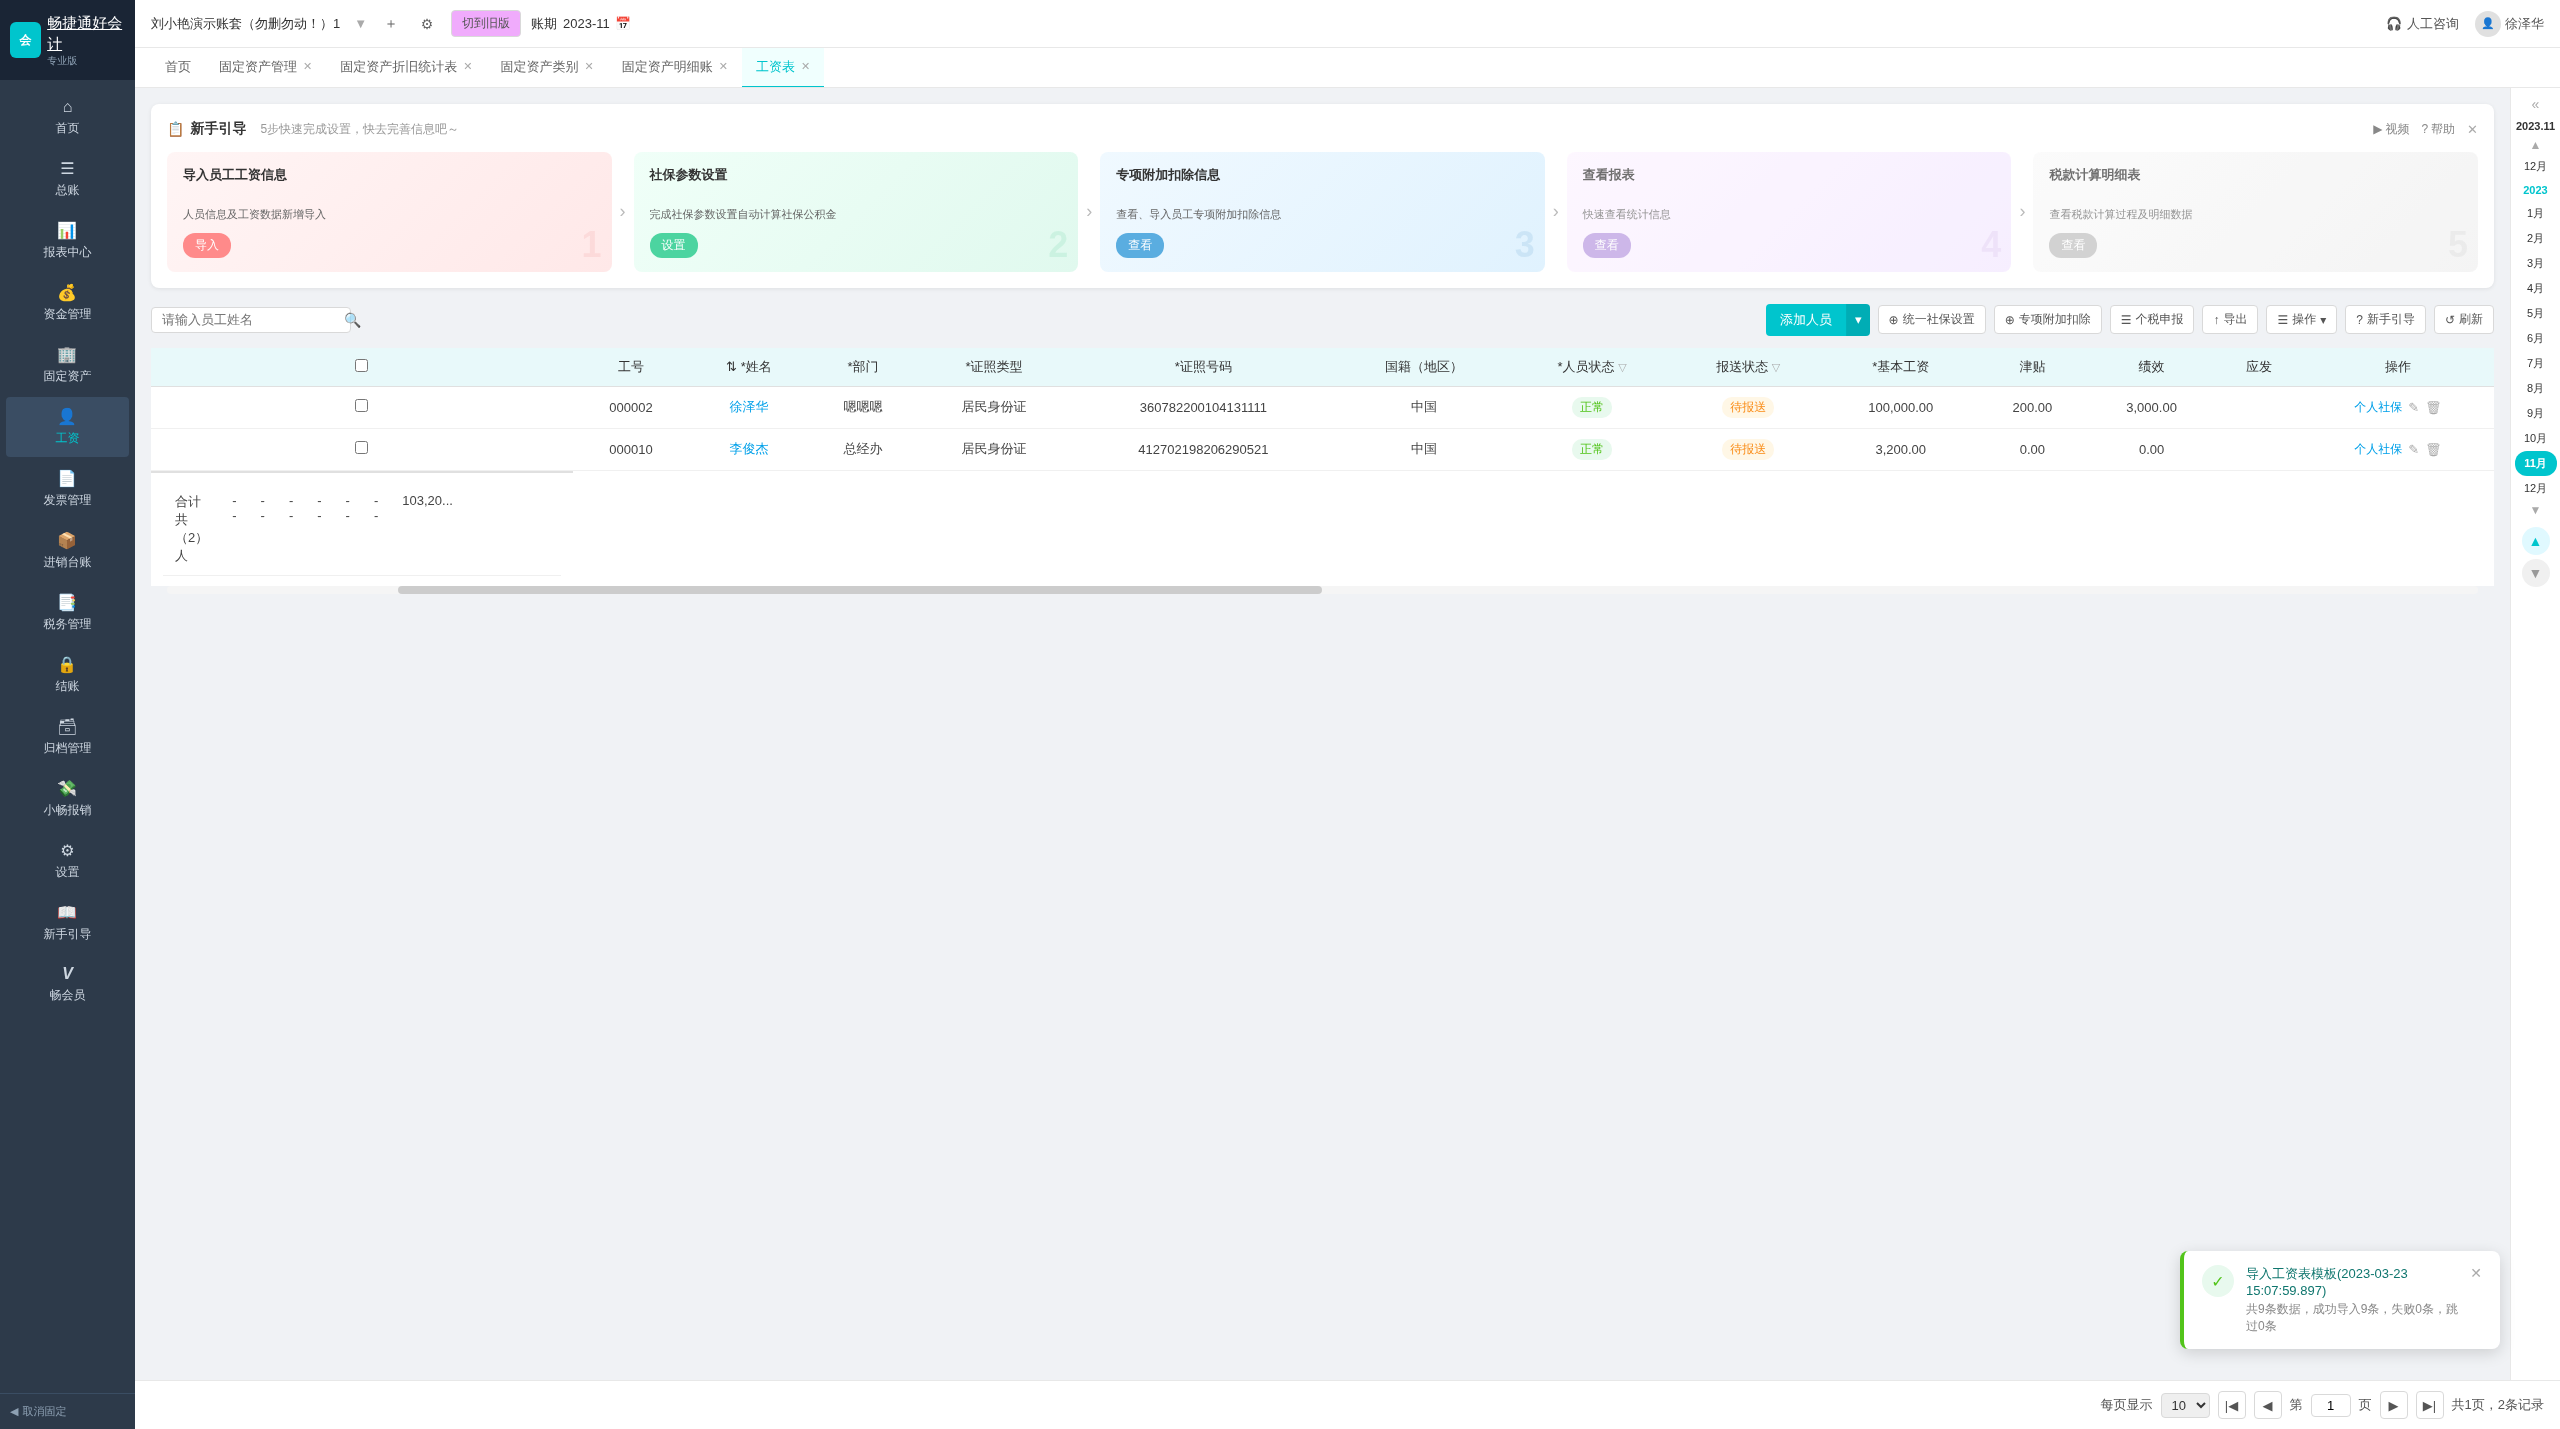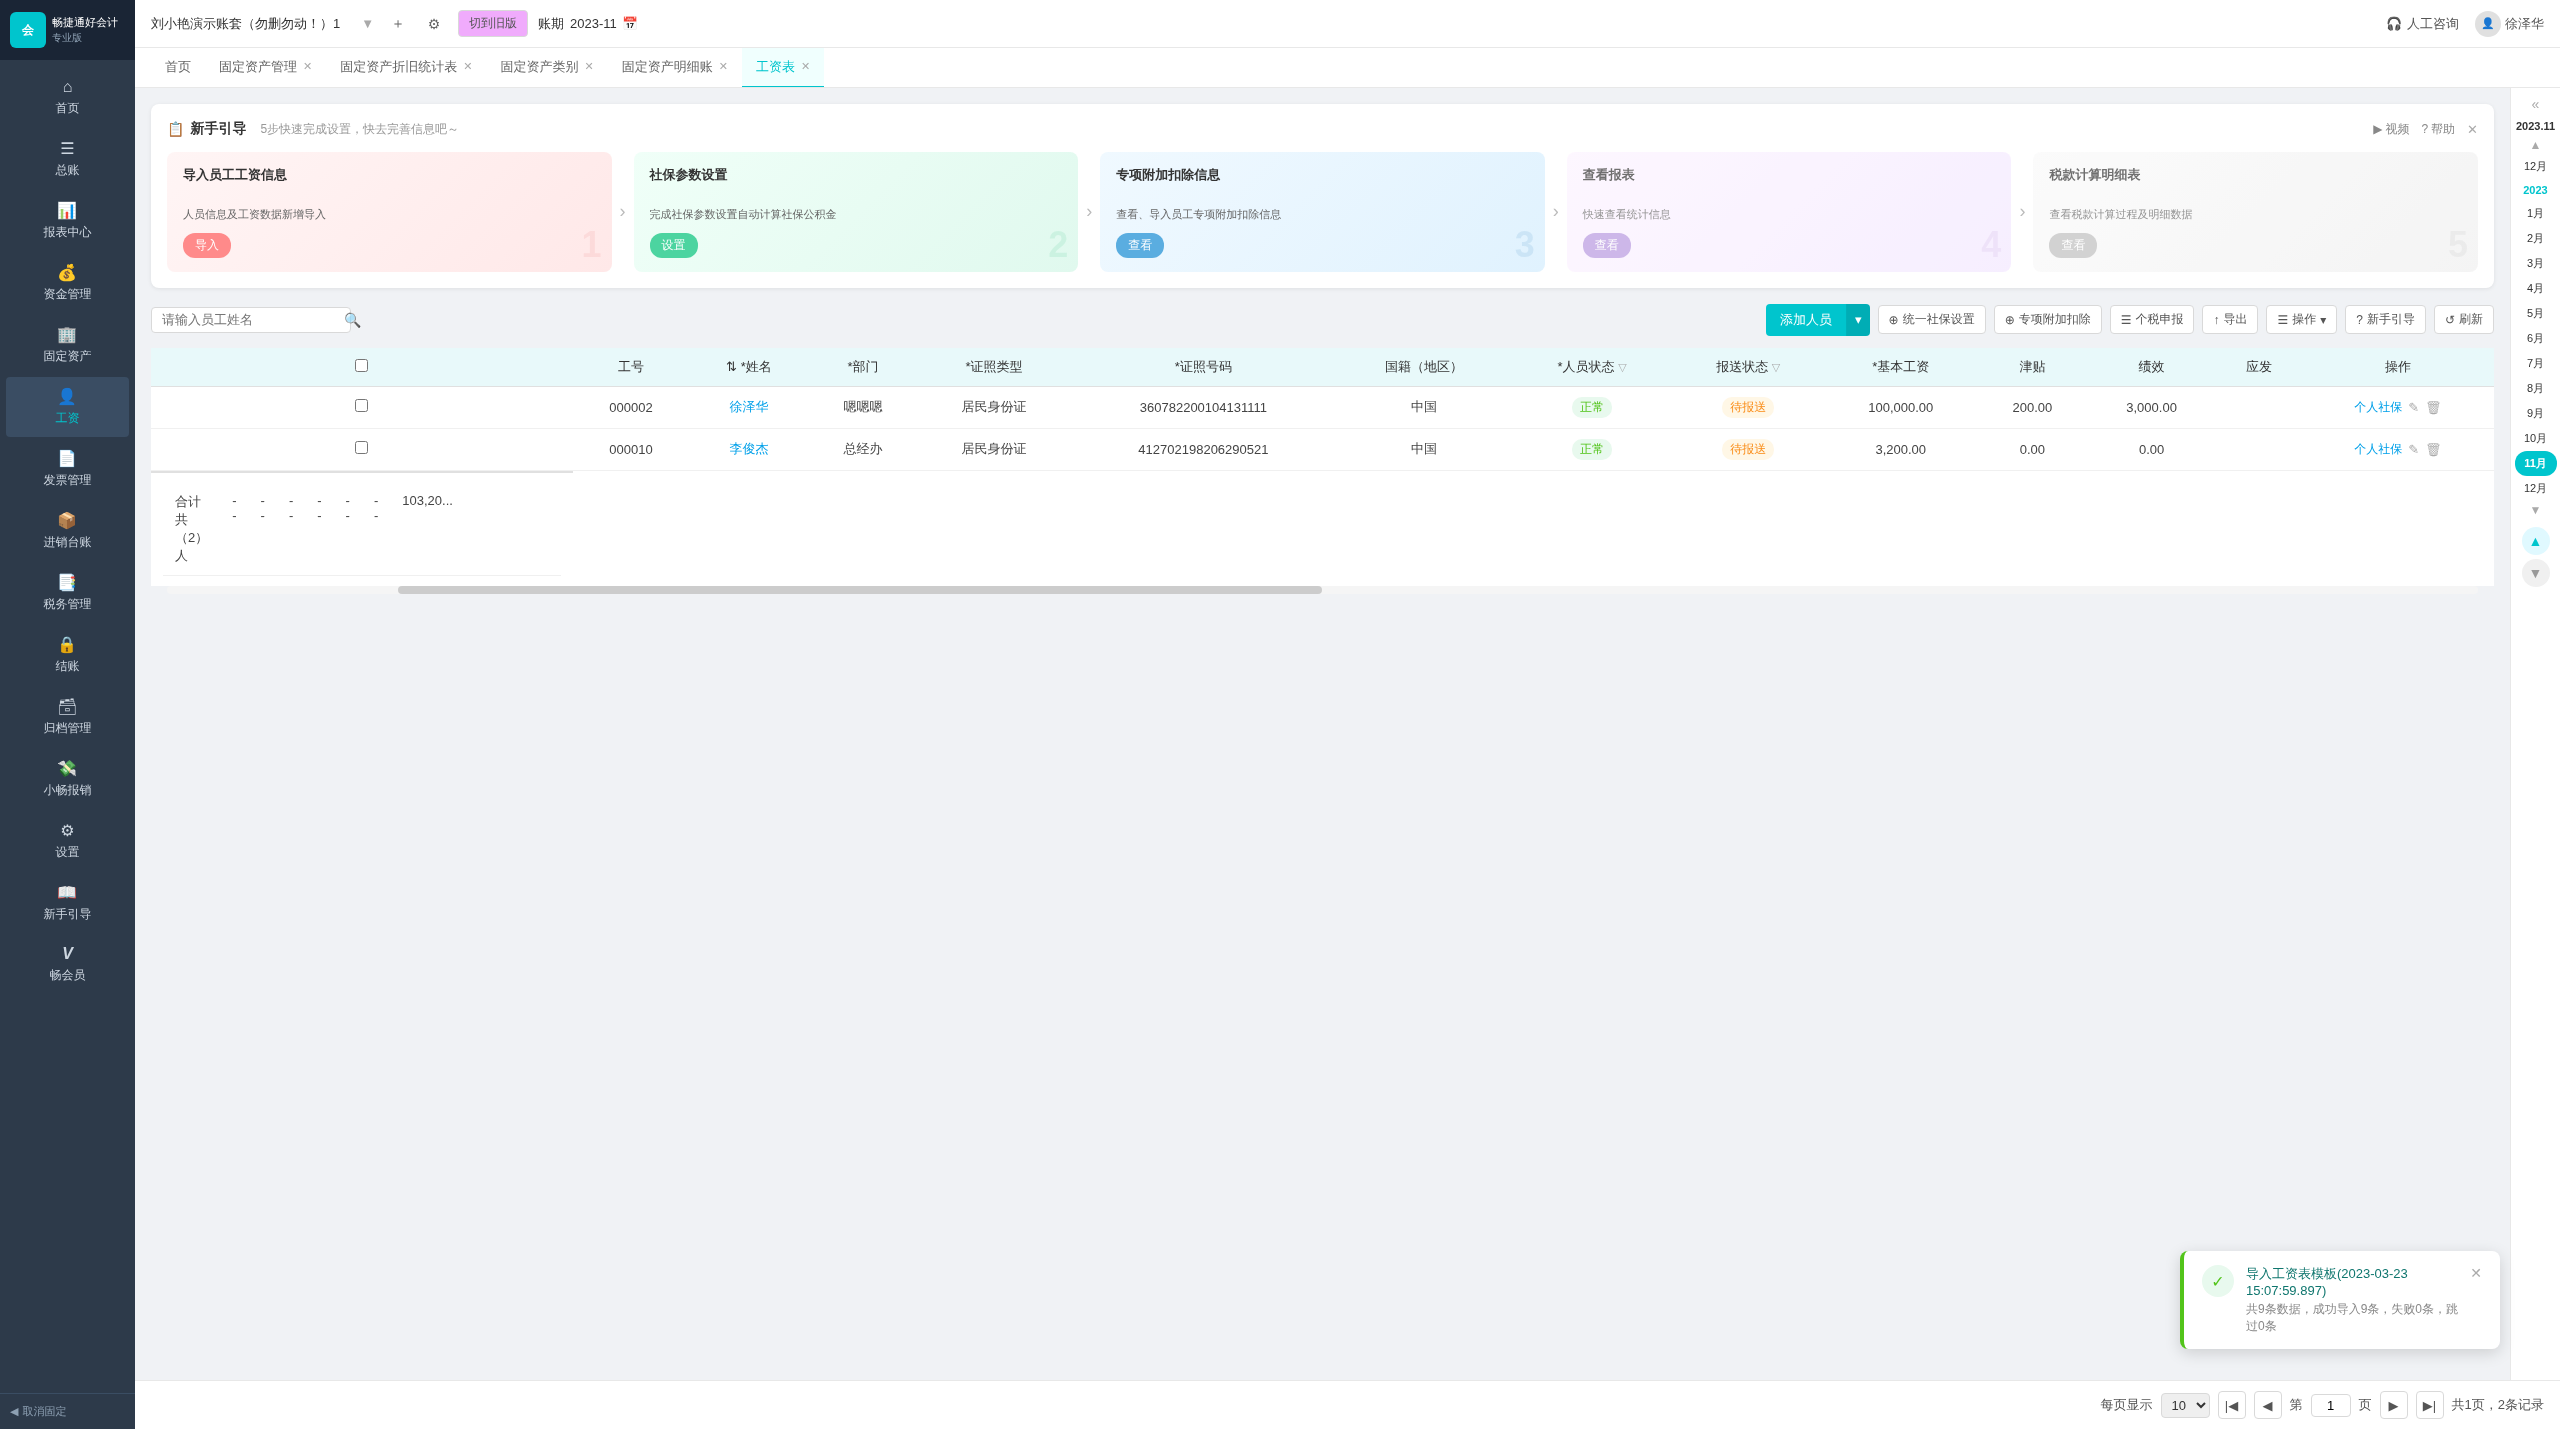--- a/index.html
+++ b/index.html
@@ -22,21 +22,21 @@
       align-items: center;
       gap: 6px;
     }
     .sidebar-logo-icon {
       width: 36px; height: 36px;
       background: #00c5cd;
       border-radius: 6px;
       display: flex; align-items: center; justify-content: center;
       color: white; font-size: 12px; font-weight: bold;
     }
-    .sidebar-logo-text { font-size: 11px; color: #fff; line-height: 1.4; }
+    .sidebar-logo-text { font-size: 15px; color: #fff; line-height: 1.4; text-decoration: underline; }
     .sidebar-logo-sub { font-size: 10px; color: #8da0b3; }
     .sidebar-nav { flex: 1; overflow-y: auto; padding: 6px 0; }
     .sidebar-item {
       display: flex; flex-direction: column; align-items: center;
       padding: 10px 8px;
       cursor: pointer;
       color: #cdd6e0;
       border-radius: 4px;
       margin: 2px 6px;
       font-size: 12px;
@@ -68,21 +68,21 @@
       background: #fff;
       border-bottom: 1px solid #e8e8e8;
       display: flex;
       align-items: center;
       padding: 0 16px;
       height: 48px;
       gap: 10px;
       flex-shrink: 0;
     }
     .topbar-account {
-      display: flex; align-items: center; gap: 21px;
+      display: flex; align-items: center; gap: 14px;
       font-size: 13px; color: #333;
     }
     .topbar-account-name { font-weight: 500; }
     .topbar-dropdown { color: #aaa; cursor: pointer; }
     .topbar-icons { display: flex; gap: 8px; align-items: center; }
     .topbar-icon-btn {
       width: 28px; height: 28px;
       display: flex; align-items: center; justify-content: center;
       cursor: pointer; color: #666; border-radius: 4px;
       font-size: 14px;

